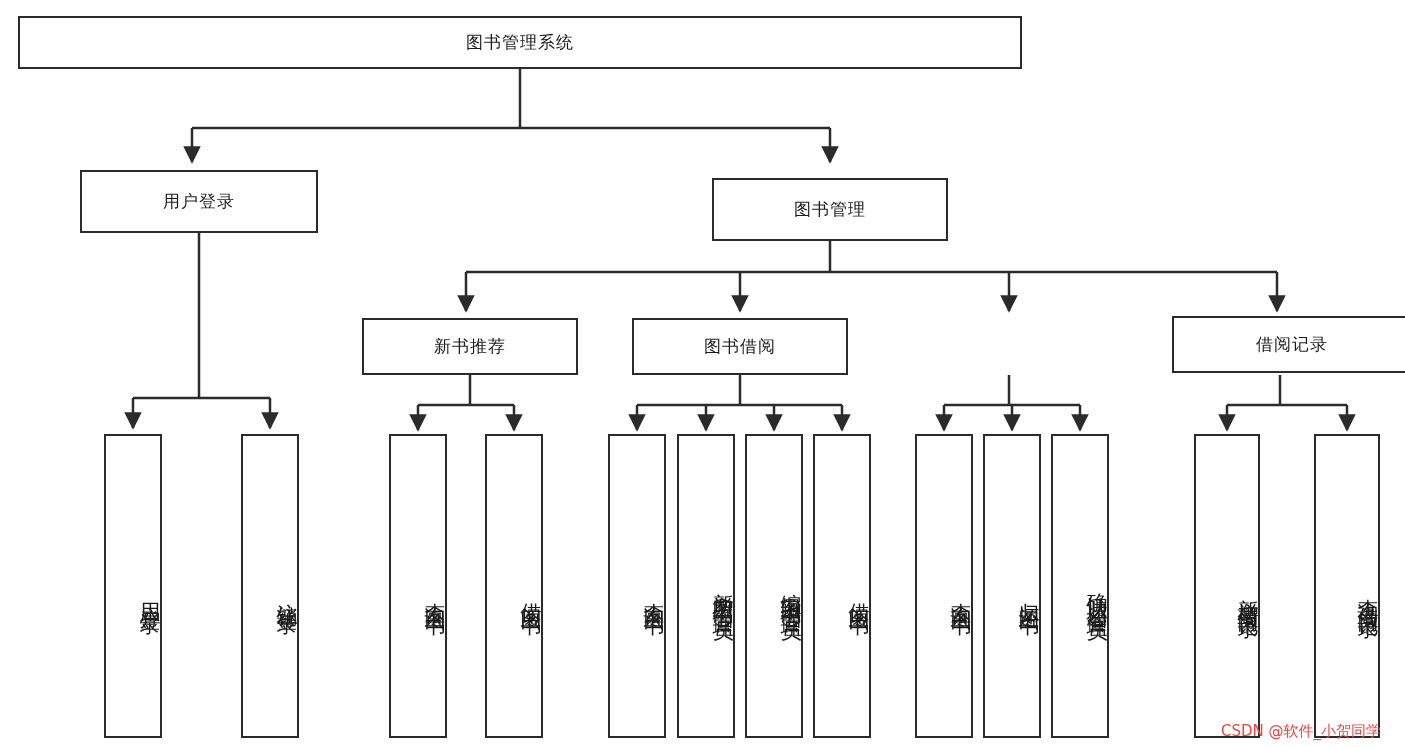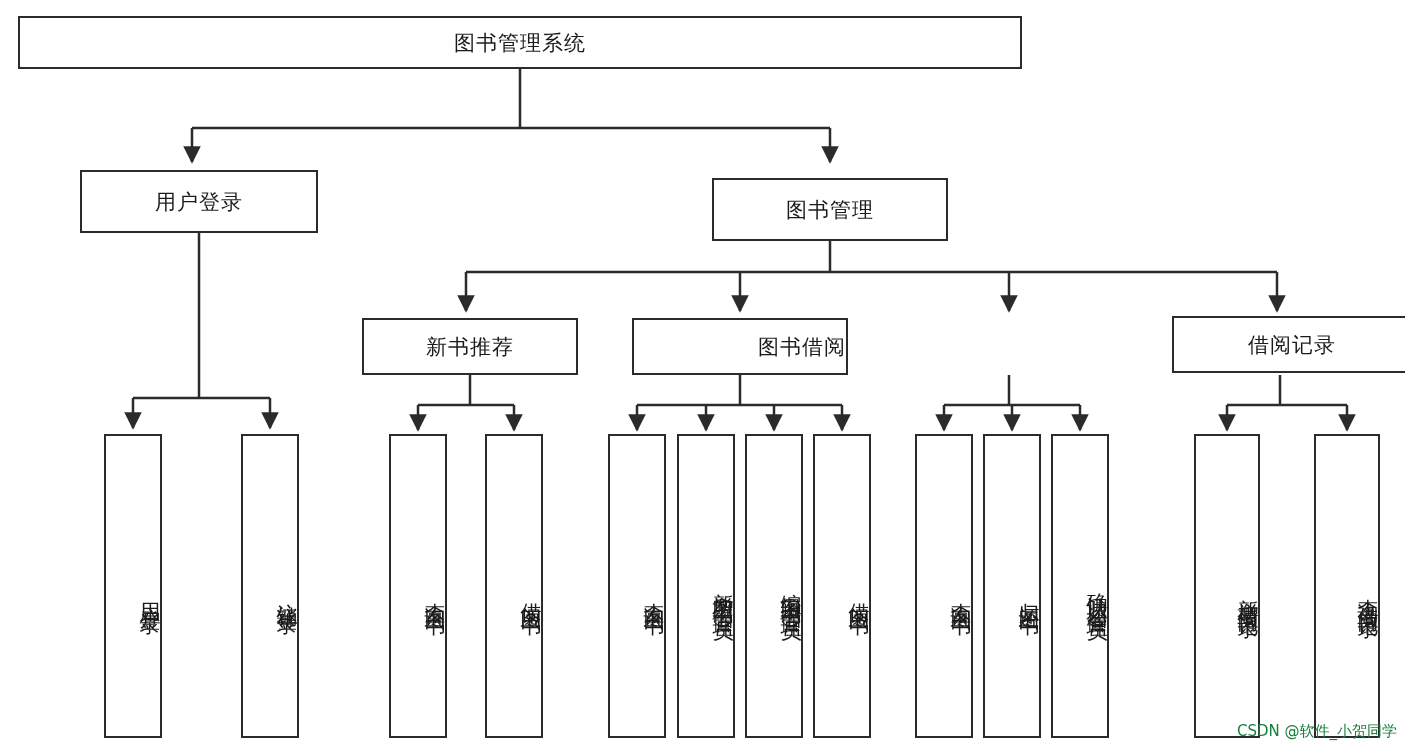--- a/index.html
+++ b/index.html
@@ -16,44 +16,44 @@
     box-sizing:border-box;
     background:#ffffff;
     border:2px solid #2b2b2b;
     display:flex;
     align-items:center;
     justify-content:center;
     color:#1b1b1b;
     z-index:3;
   }
   .node.h{
-    font-size:21px;
+    font-size:17px;
     letter-spacing:1px;
   }
   .node.v{
     font-size:21px;
     writing-mode:vertical-rl;
     text-orientation:upright;
     letter-spacing:4px;
     align-items:flex-start;
     justify-content:center;
     padding-top:16px;
     line-height:1;
   }
   .node.v > span{
     writing-mode:vertical-rl;
     text-orientation:upright;
     display:block;
   }
   .watermark{
     position:absolute;
-    right:8px;
+    right:24px;
     bottom:6px;
     font-size:15px;
-    color:#15803d;
+    color:#ef4444;
     z-index:9;
     white-space:nowrap;
   }
   svg#wires{position:absolute;left:0;top:0;width:1405px;height:747px;z-index:1;}
 </style>
 </head>
 <body>
 
 <div id="canvas">
 
@@ -114,21 +114,21 @@
   <div class="node h" style="left:80px;top:170px;width:238px;height:63px;">
     <span>用户登录</span>
   </div>
   <div class="node h" style="left:712px;top:178px;width:236px;height:63px;">
     <span>图书管理</span>
   </div>
 
   <div class="node h" style="left:362px;top:318px;width:216px;height:57px;">
     <span>新书推荐</span>
   </div>
-  <div class="node h" style="left:632px;top:318px;width:216px;height:57px;justify-content:flex-end;">
+  <div class="node h" style="left:632px;top:318px;width:216px;height:57px;">
     <span>图书借阅</span>
   </div>
   <div class="node h" style="left:1172px;top:316px;width:240px;height:57px;">
     <span>借阅记录</span>
   </div>
 
   <div class="node v" style="left:104px;top:434px;width:58px;height:304px;">
     <span>用户登录</span>
   </div>
   <div class="node v" style="left:241px;top:434px;width:58px;height:304px;">

